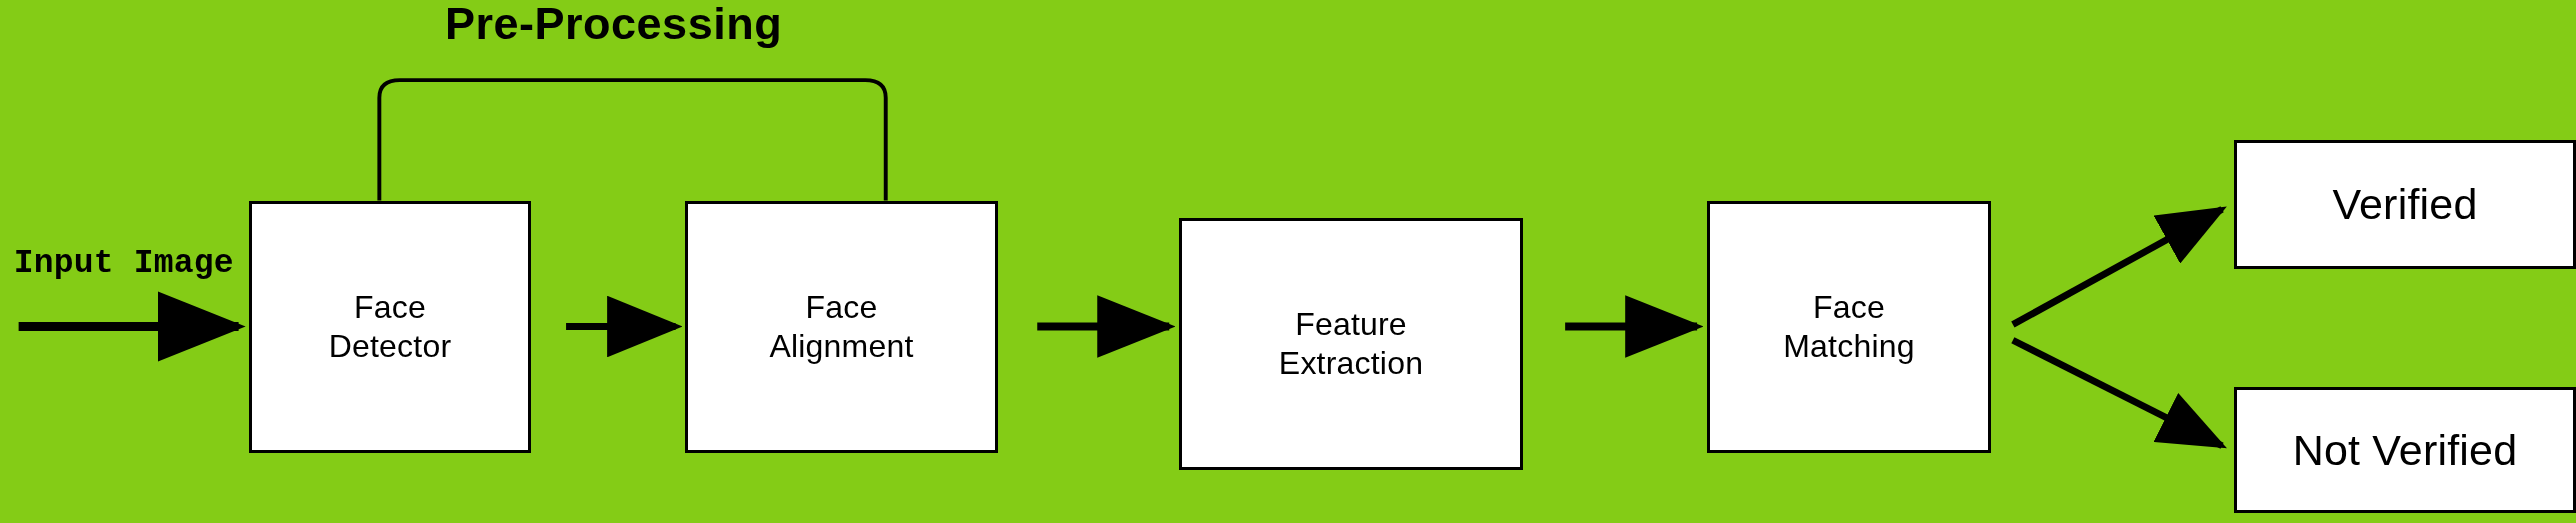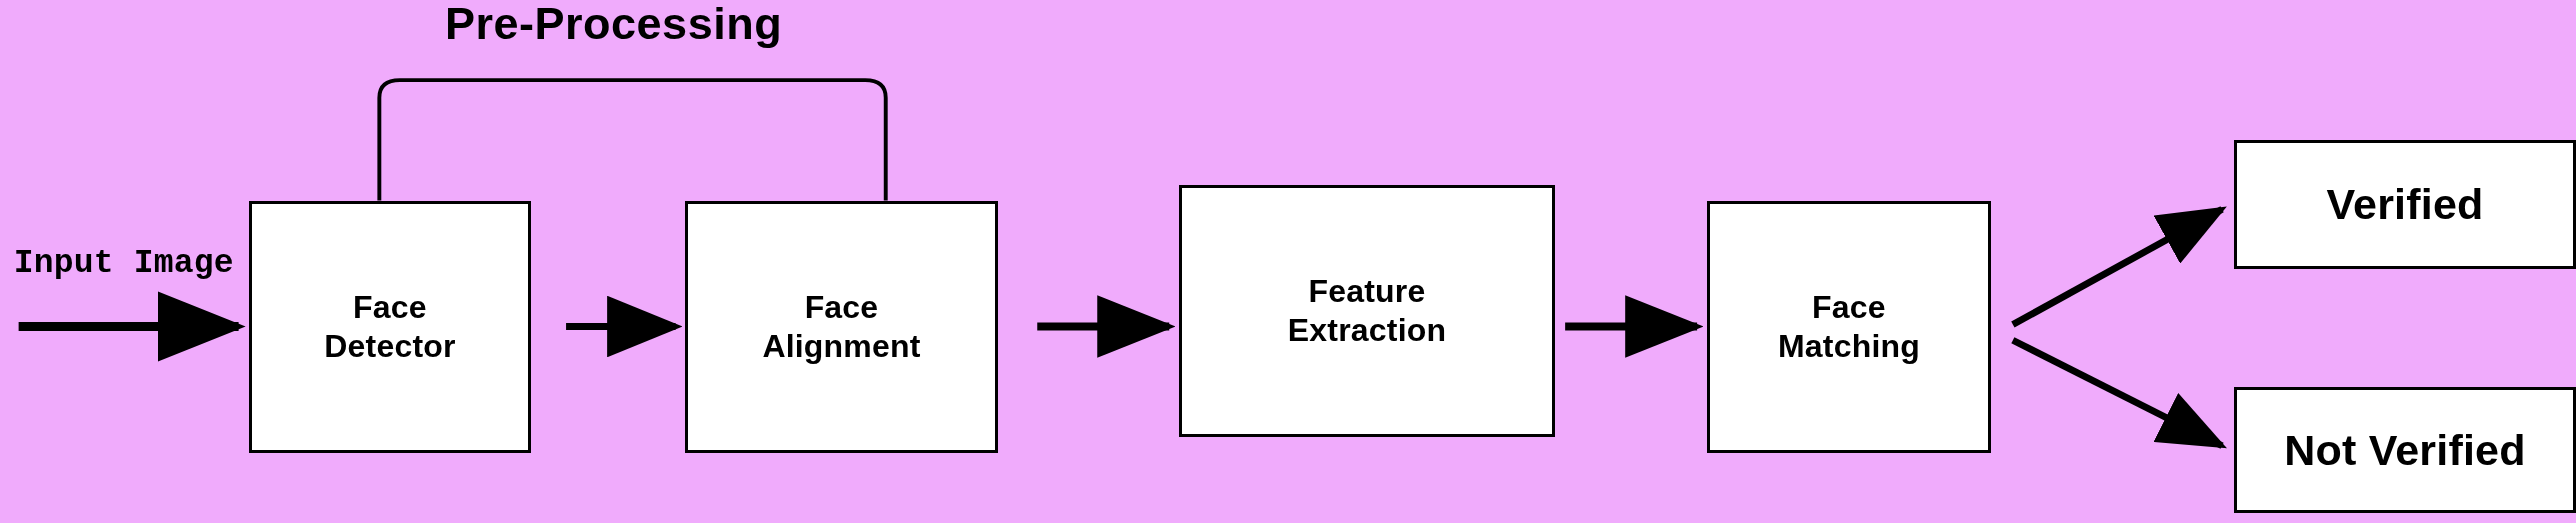--- a/index.html
+++ b/index.html
@@ -7,41 +7,41 @@
     padding: 0;
     background: #ffffff;
   }
   body {
     font-family: "Liberation Sans", sans-serif;
   }
   #diagram-root {
     position: relative;
     width: 2576px;
     height: 523px;
-    background: #f0abfc;
+    background: #84cc16;
     overflow: hidden;
   }
   .svg-layer {
     position: absolute;
     left: 0;
     top: 0;
     width: 2576px;
     height: 523px;
   }
   .node-box {
     position: absolute;
     box-sizing: border-box;
     border: 3.9px solid #000000;
     background: #ffffff;
     display: flex;
     align-items: center;
     justify-content: center;
     text-align: center;
     color: #000000;
-    font-weight: bold;
+    font-weight: normal;
     line-height: 1.22;
     letter-spacing: 0.2px;
   }
   .node-box .node-label {
     display: block;
     white-space: pre-line;
     font-size: 32px;
   }
   .stage-box { }
   .result-box { }
@@ -99,21 +99,21 @@
   <div class="node-box stage-box" style="left:249px; top:201px; width:282px; height:252px;">
     <span class="node-label">Face
 Detector</span>
   </div>
 
   <div class="node-box stage-box" style="left:685px; top:201px; width:313px; height:252px;">
     <span class="node-label">Face
 Alignment</span>
   </div>
 
-  <div class="node-box stage-box" style="left:1179px; top:185px; width:376px; height:252px;text-align:center;">
+  <div class="node-box stage-box" style="left:1179px; top:218px; width:344px; height:252px;text-align:center;">
     <span class="node-label">Feature
 Extraction</span>
   </div>
 
   <div class="node-box stage-box" style="left:1707px; top:201px; width:284px; height:252px;">
     <span class="node-label">Face
 Matching</span>
   </div>
 
   <div class="node-box result-box" style="left:2234px; top:140px; width:342px; height:129px;">

